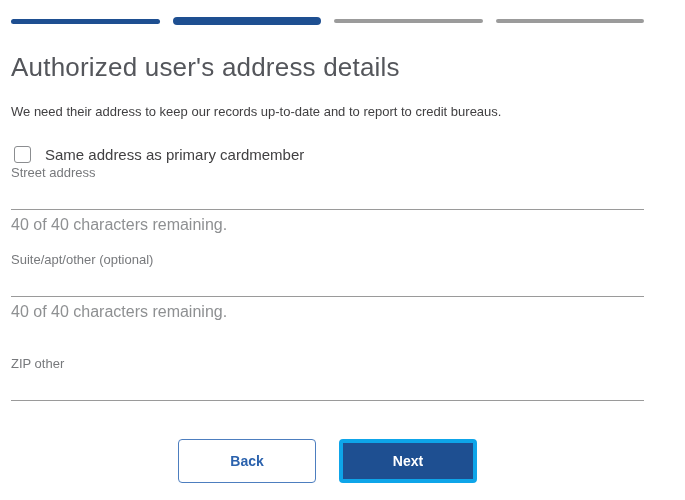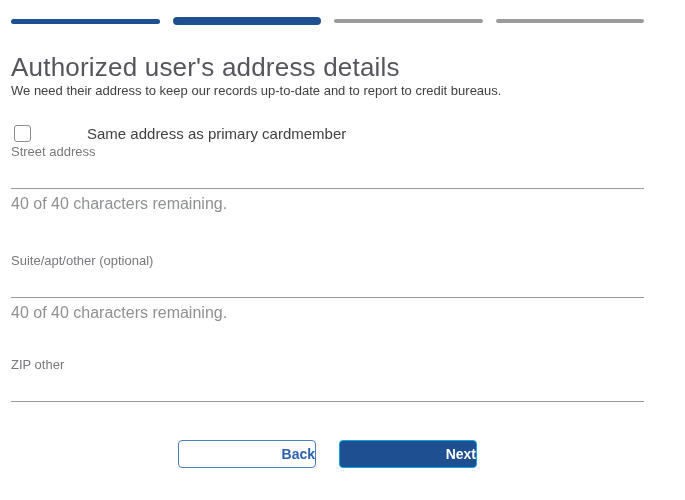--- a/index.html
+++ b/index.html
@@ -32,51 +32,50 @@
 
   
   .title {
     margin-top: 27px;
     font-size: 26px;
     font-weight: 300;
     color: #54565b;
     letter-spacing: 0.2px;
   }
   .subtitle {
-    margin-top: 0;
+    margin-top: 21px;
     font-size: 13px;
     color: #414042;
   }
 
   
   .checkbox-row {
     margin-top: 27px;
     display: flex;
     align-items: center;
     cursor: pointer;
-    gap: 42px;
   }
   .checkbox-box {
     width: 17px; height: 17px;
     border: 1.5px solid #8b8d90;
     border-radius: 3px;
     background: #fff;
     margin-left: 3px;
     flex: 0 0 auto;
   }
   .checkbox-label {
     margin-left: 14px;
     font-size: 15px;
     color: #414042;
   }
 
   
   .field { width: 633px; }
   .field-1 { }
-  .field-2 { margin-top: 38px; }
+  .field-2 { margin-top: 16px; }
   .field-3 { margin-top: 33px; }
   .field-label {
     font-size: 13px;
     color: #77797c;
   }
   .field-input {
     display: block;
     width: 100%;
     height: 29px;
     border: none;
@@ -97,37 +96,36 @@
   
   .button-row {
     margin-top: 38px;
     display: flex;
     justify-content: center;
     gap: 23px;
     width: 633px;
   }
   .btn {
     width: 138px;
-    height: 28px;
+    height: 44px;
     border-radius: 4px;
     font-family: "Liberation Sans", sans-serif;
     font-size: 14px;
     font-weight: bold;
     cursor: pointer;
     line-height: 1;
-    text-align: right;
   }
   .btn-back {
     background: #ffffff;
     border: 1px solid #4d7ebf;
     color: #2b62ad;
   }
   .btn-next {
     background: #1e4f91;
-    border: 1px solid #0ea5e9;
+    border: 4px solid #0ea5e9;
     color: #ffffff;
   }
 </style>
 </head>
 <body>
 
 <div class="page">
 
   <div class="progress">
     <div class="seg complete"></div>

